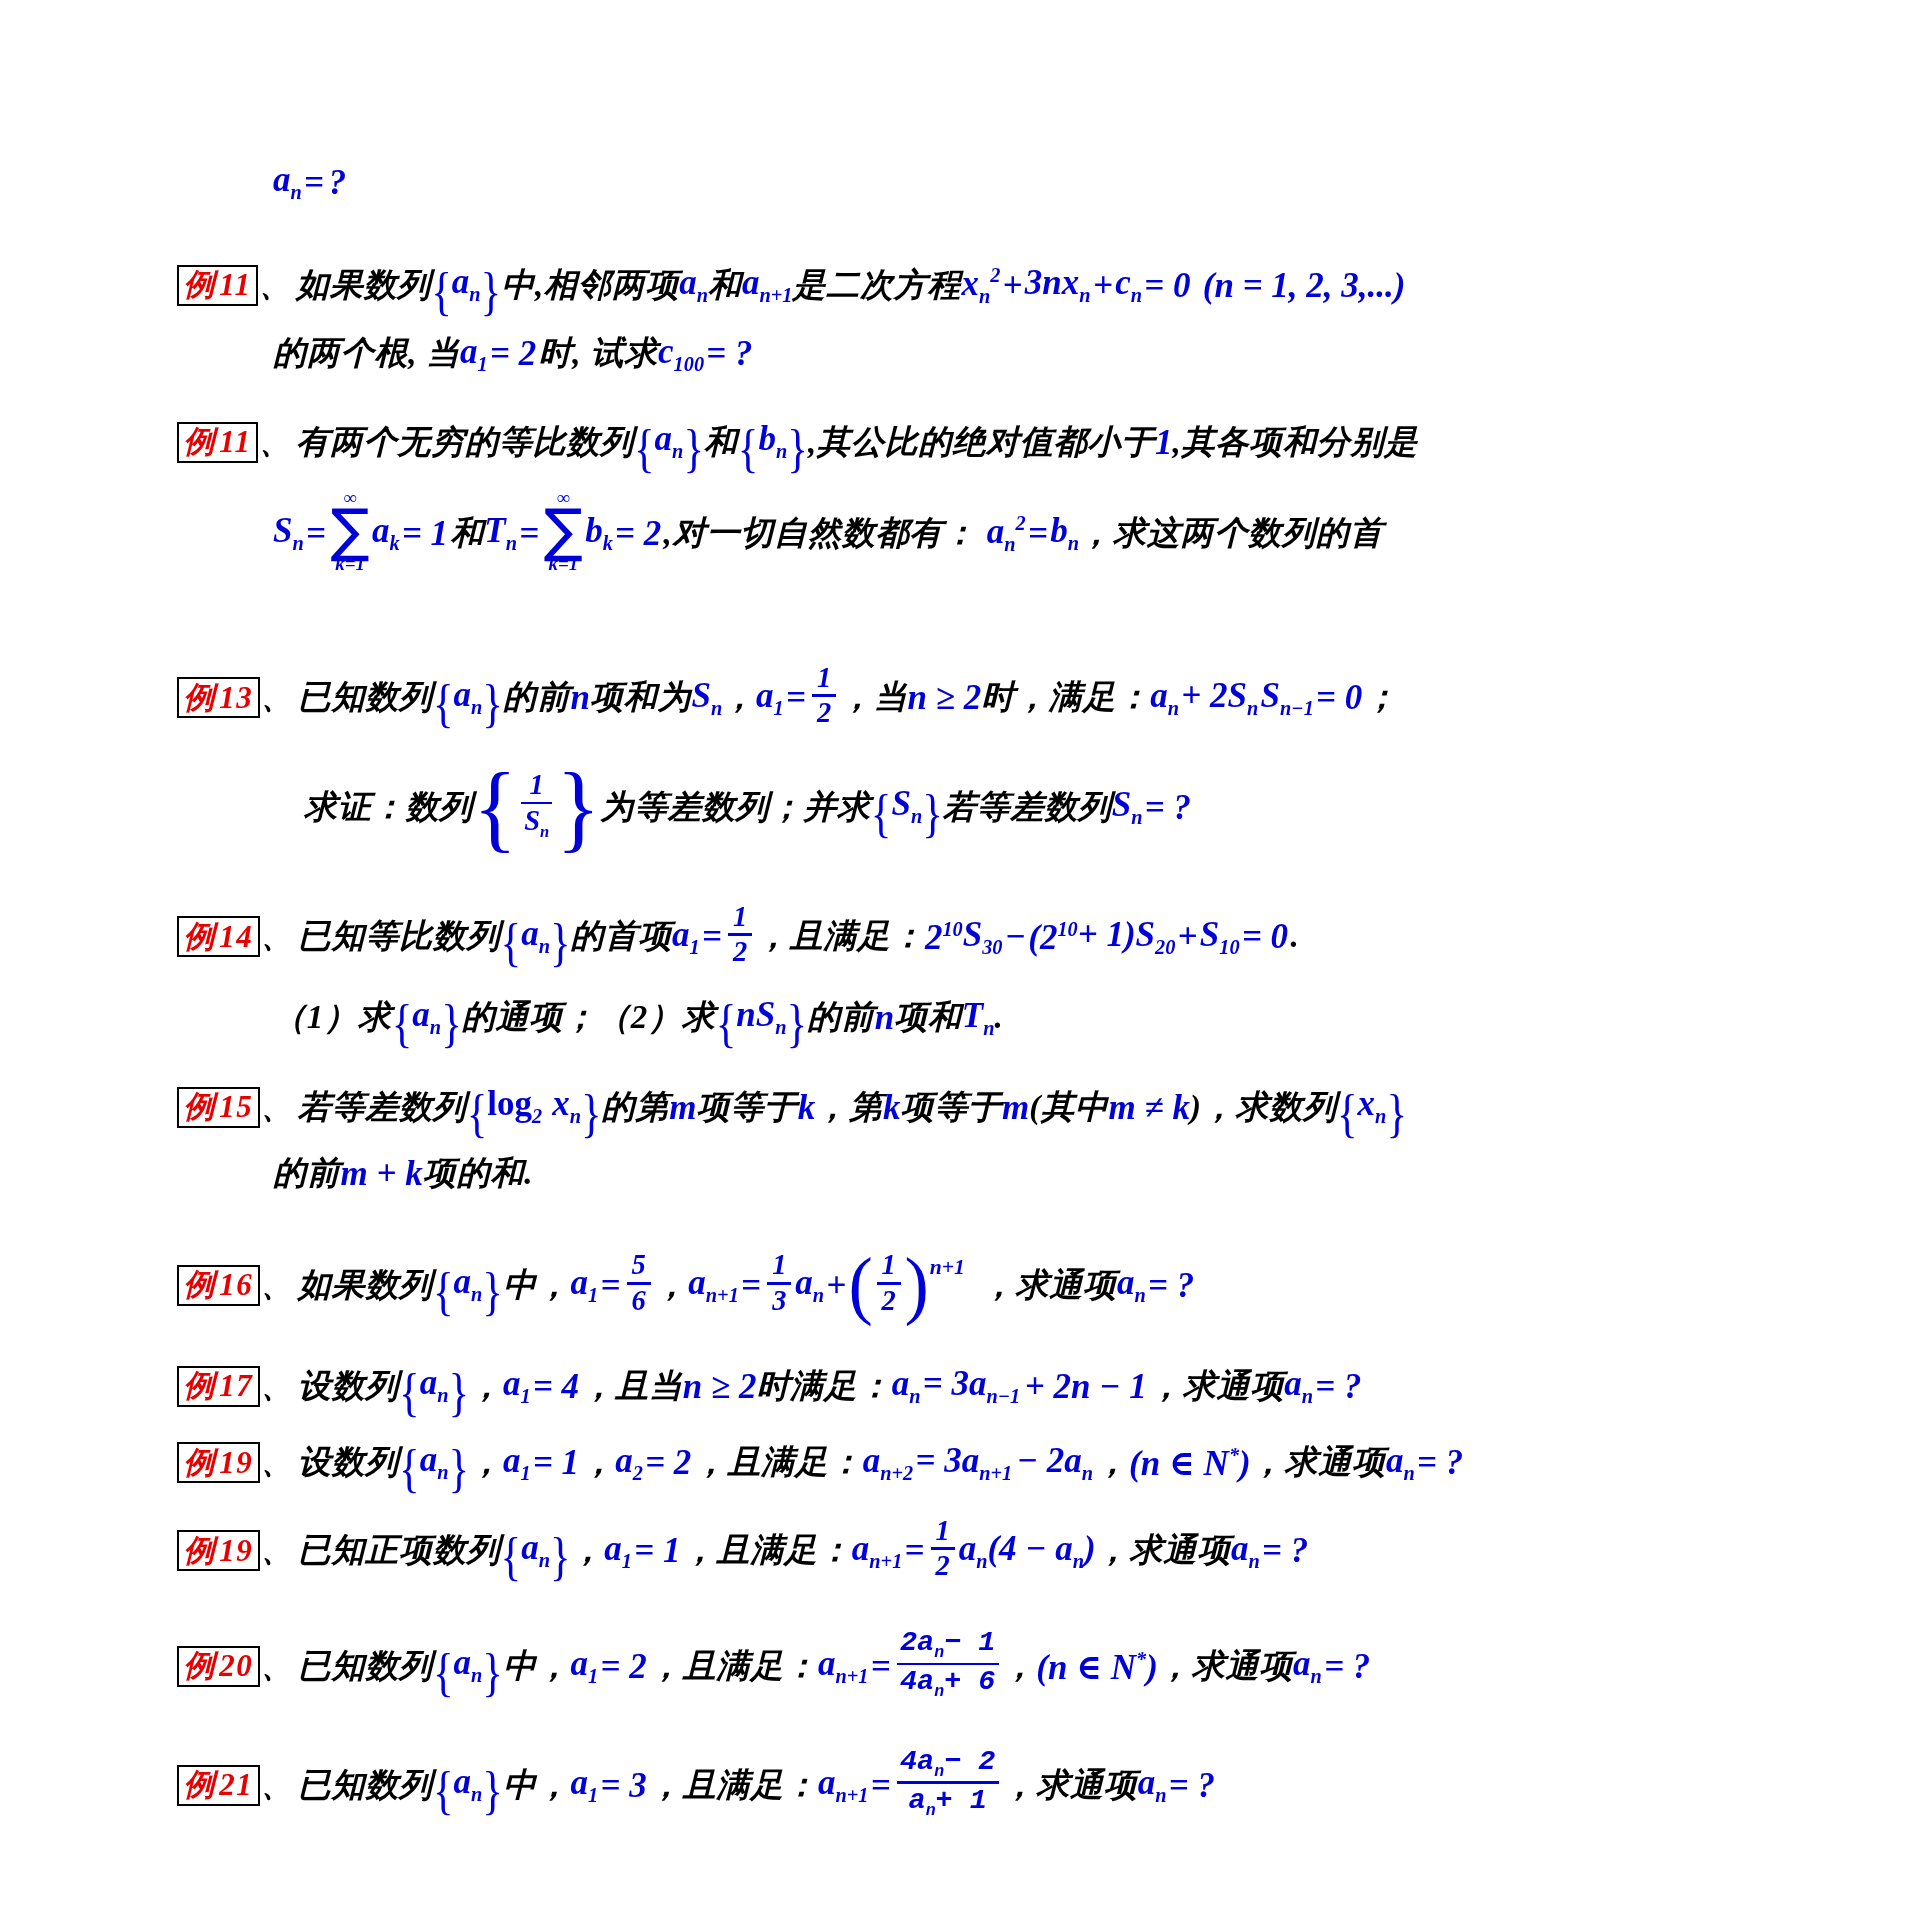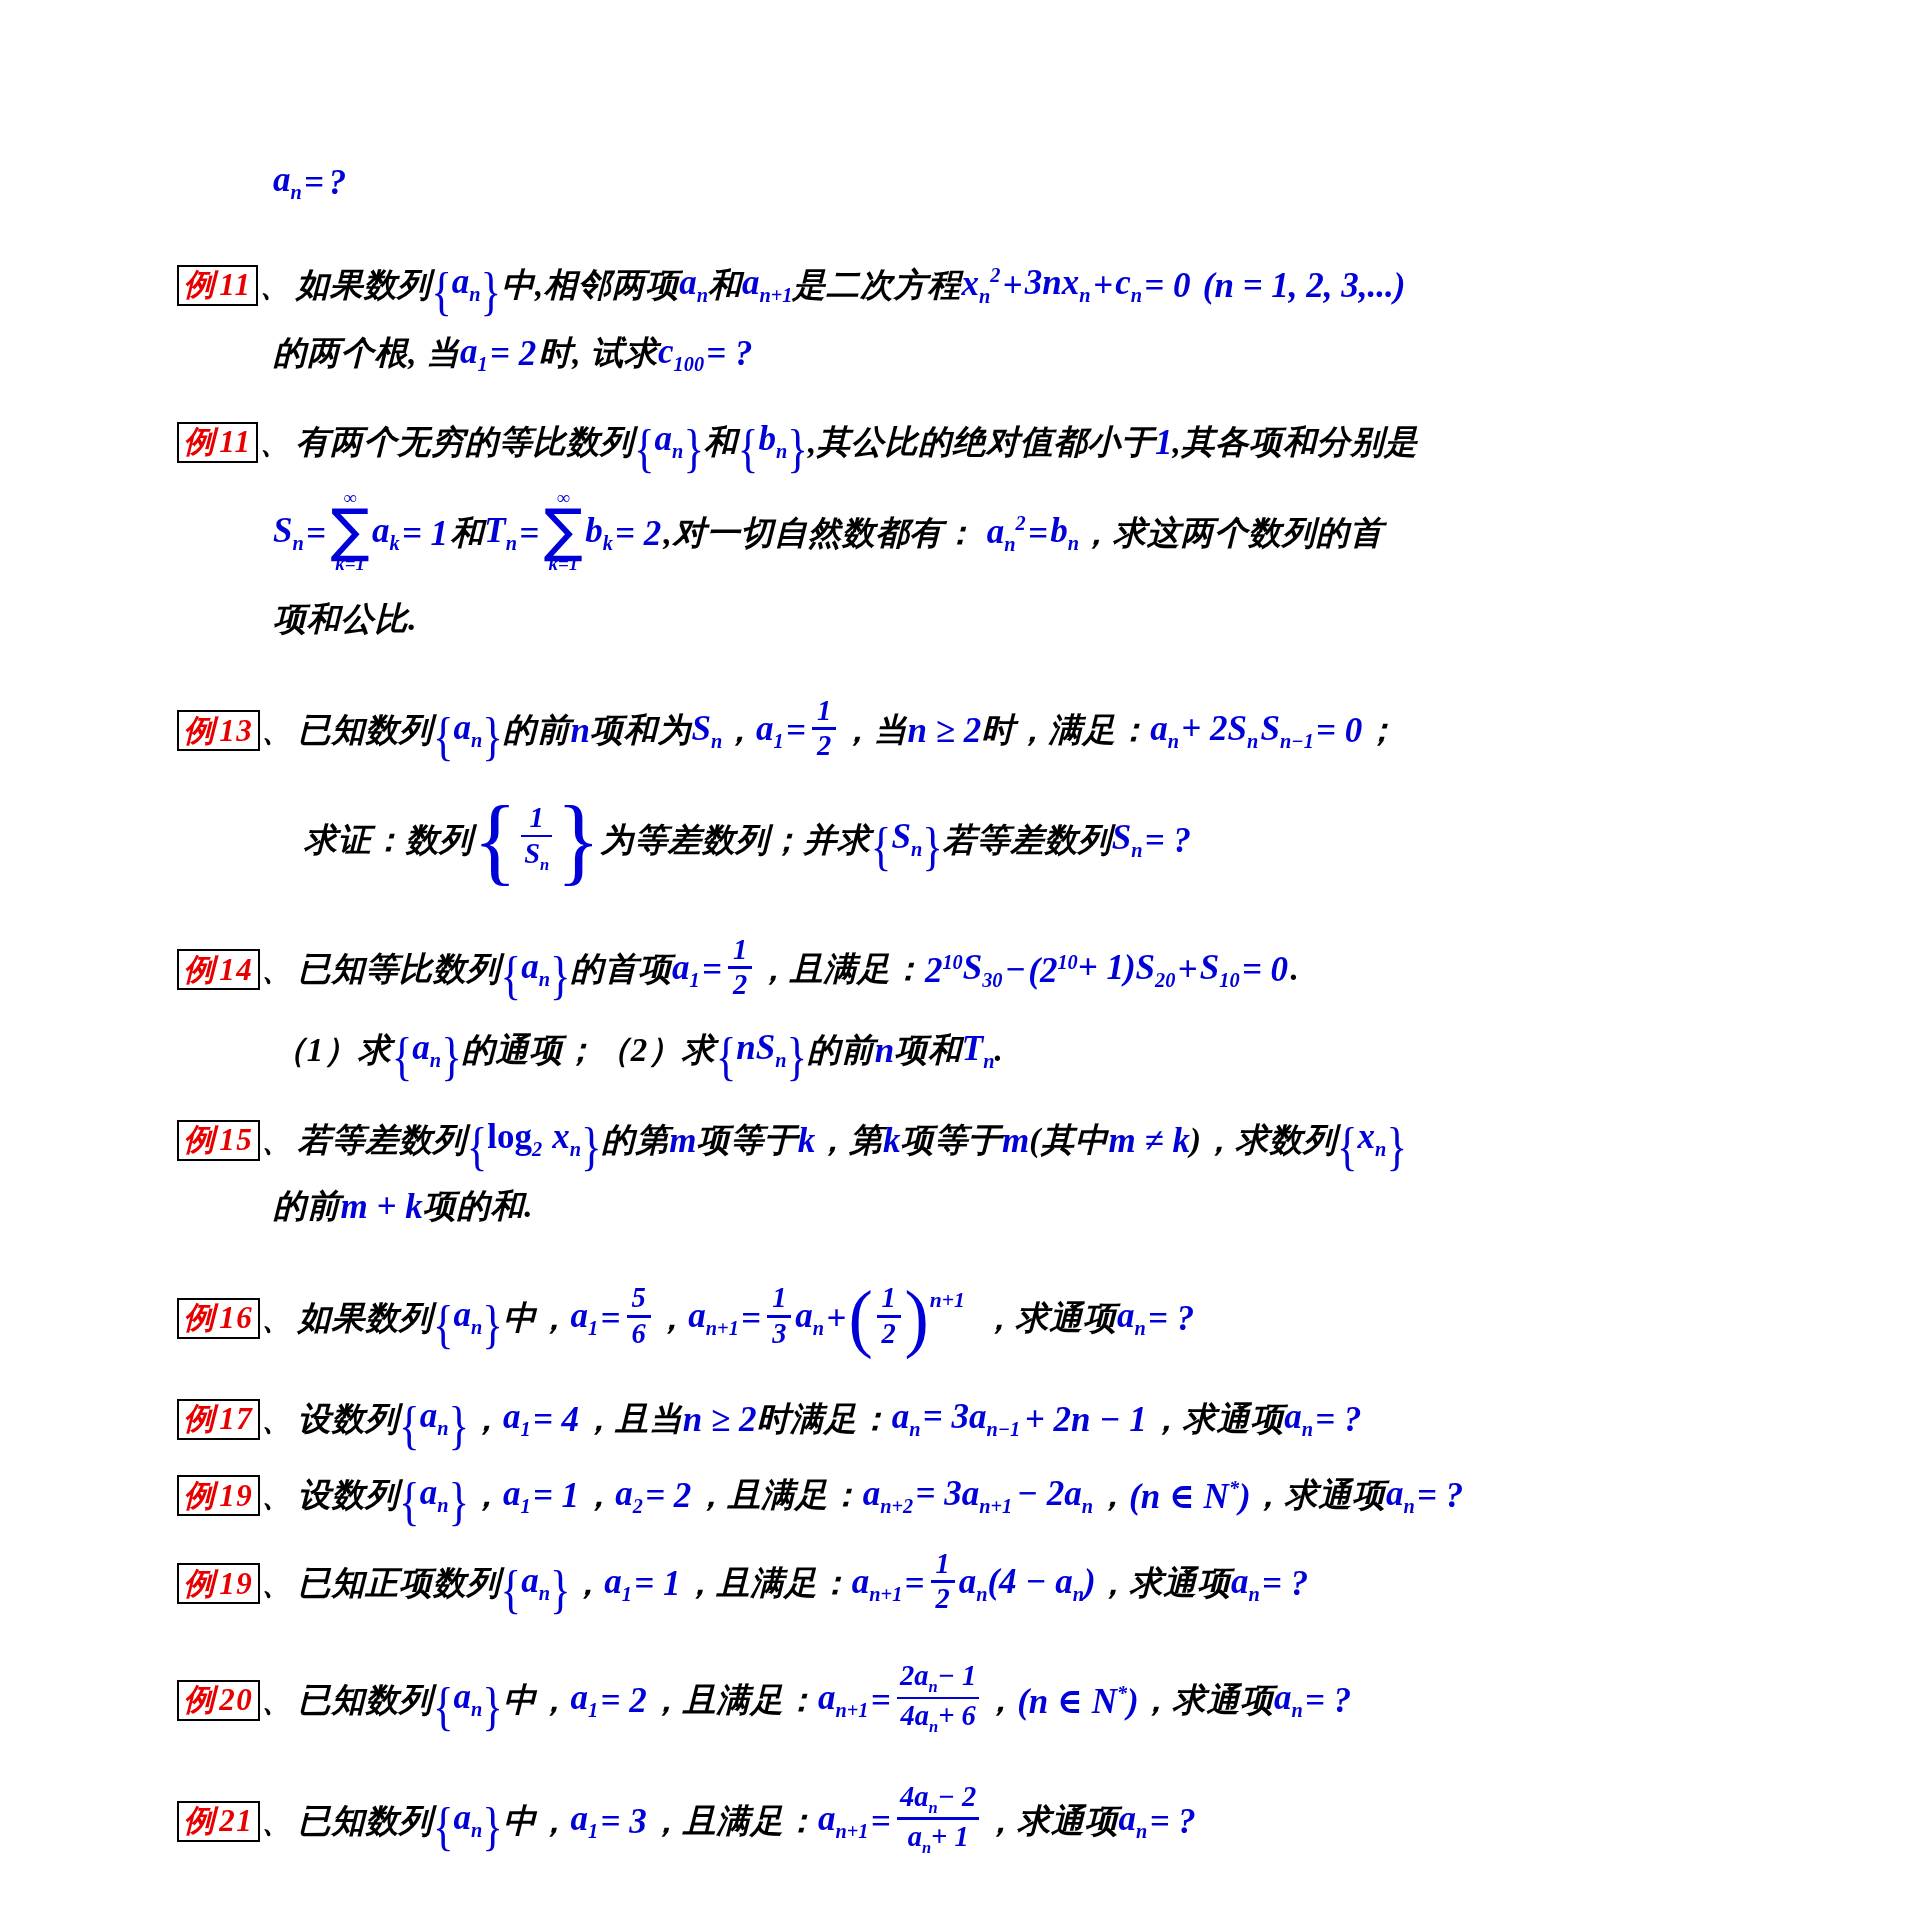--- a/index.html
+++ b/index.html
@@ -152,21 +152,21 @@
     line-height: 1.05;
     padding: 0 3.1px;
   }
   .frac .bar {
     height: 2.7px;
     background: #0000d8;
     width: 100%;
     min-width: 24px;
     margin: 1.5px 0;
   }
-  .frac.wide .num, .frac.wide .den { font-size: 28.5px; }
+  .frac.wide .num, .frac.wide .den { font-size: 28.5px; font-family: Liberation Mono, monospace; }
 
   
   .sum {
     display: inline-flex;
     flex-direction: column;
     align-items: center;
     vertical-align: middle;
     color: #0000d8;
     font-style: normal;
     font-weight: 700;
@@ -322,23 +322,20 @@
         <span class="var seg"><span>b</span><span class="sub">k</span></span>
         <span class="op seg">= 2</span>
         <span class="cn seg">,对一切自然数都有：</span>
         <span class="sp"></span>
         <span class="var seg"><span>a</span><span class="sub">n</span><span class="sup">2</span></span>
         <span class="op seg">=</span>
         <span class="var seg"><span>b</span><span class="sub">n</span></span>
         <span class="cn seg">，求这两个数列的首</span>
       </div>
       <div class="row-gap-m"></div>
-      <div class="ex-line indent">
-        <span class="cn seg">项和公比.</span>
-      </div>
     </div>
 
     <div class="row-gap-l"></div>
 
     <div class="ex-block">
       <div class="ex-line">
         <span class="ex-tag">
           <span class="lbl">例</span>
             <span>13</span>
         </span>

